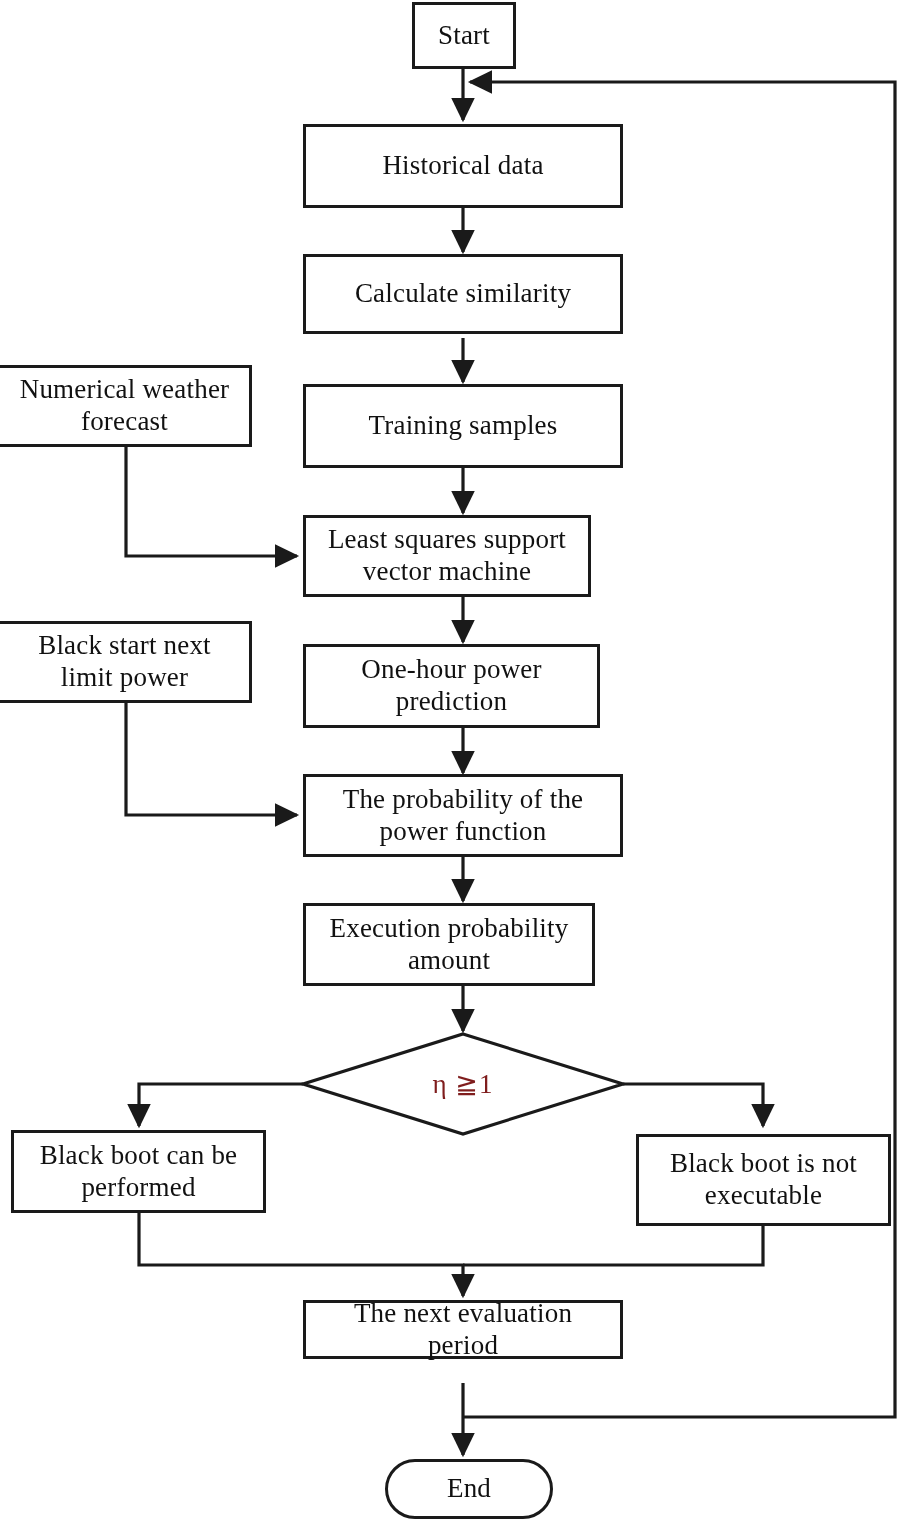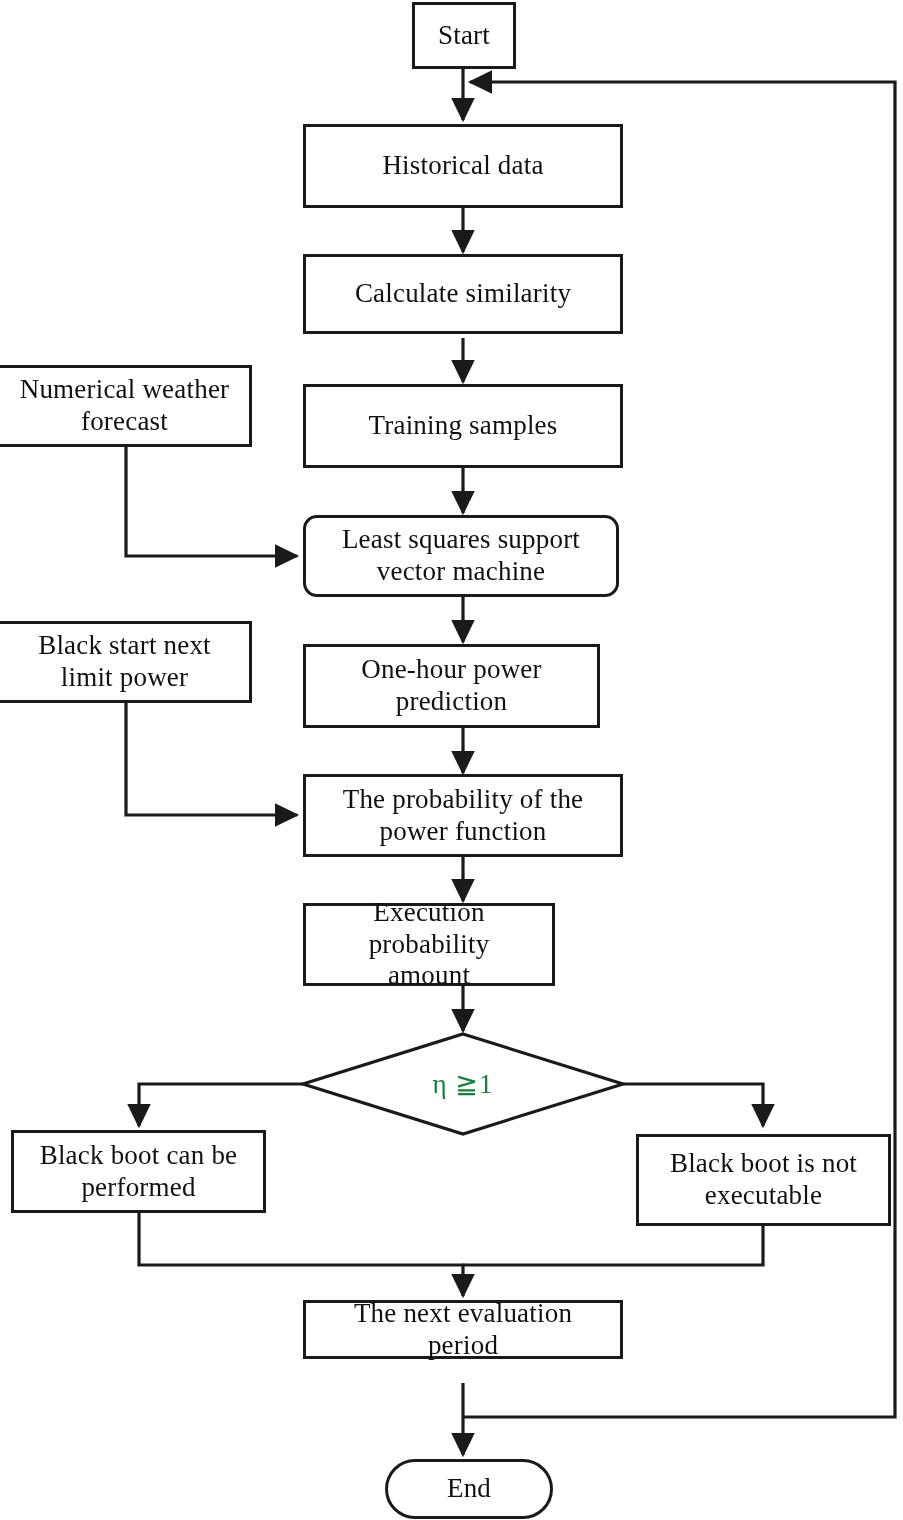--- a/index.html
+++ b/index.html
@@ -45,21 +45,21 @@
   .node .node-label {
     display: block;
     width: 100%;
     white-space: pre-line;
   }
   .decision {
     position: absolute;
     display: flex;
     align-items: center;
     justify-content: center;
-    color: #15803d;
+    color: #7f1d1d;
     font-size: 27px;
     letter-spacing: 1px;
     pointer-events: none;
   }
   .decision .decision-label {
     position: relative;
     z-index: 2;
   }
 </style>
 </head>
@@ -125,41 +125,41 @@
 
   <div class="node" style="left:-3px; top:365px; width:255px; height:82px;">
     <span class="node-label">Numerical weather
 forecast</span>
   </div>
 
   <div class="node" style="left:303px; top:384px; width:320px; height:84px;">
     <span class="node-label">Training samples</span>
   </div>
 
-  <div class="node" style="left:303px; top:515px; width:316px; height:82px;border-radius:14px;">
+  <div class="node" style="left:303px; top:515px; width:288px; height:82px;">
     <span class="node-label">Least squares support
 vector machine</span>
   </div>
 
   <div class="node" style="left:-3px; top:621px; width:255px; height:82px;">
     <span class="node-label">Black start next
 limit power</span>
   </div>
 
   <div class="node" style="left:303px; top:644px; width:297px; height:84px;">
     <span class="node-label">One-hour power
 prediction</span>
   </div>
 
   <div class="node" style="left:303px; top:774px; width:320px; height:83px;">
     <span class="node-label">The probability of the
 power function</span>
   </div>
 
-  <div class="node" style="left:303px; top:903px; width:252px; height:83px;">
+  <div class="node" style="left:303px; top:903px; width:292px; height:83px;">
     <span class="node-label">Execution probability
 amount</span>
   </div>
 
   <div class="decision" style="left:303px; top:1034px; width:320px; height:100px;">
     <span class="decision-label">η ≧1</span>
   </div>
 
   <div class="node" style="left:11px; top:1130px; width:255px; height:83px;">
     <span class="node-label">Black boot can be

